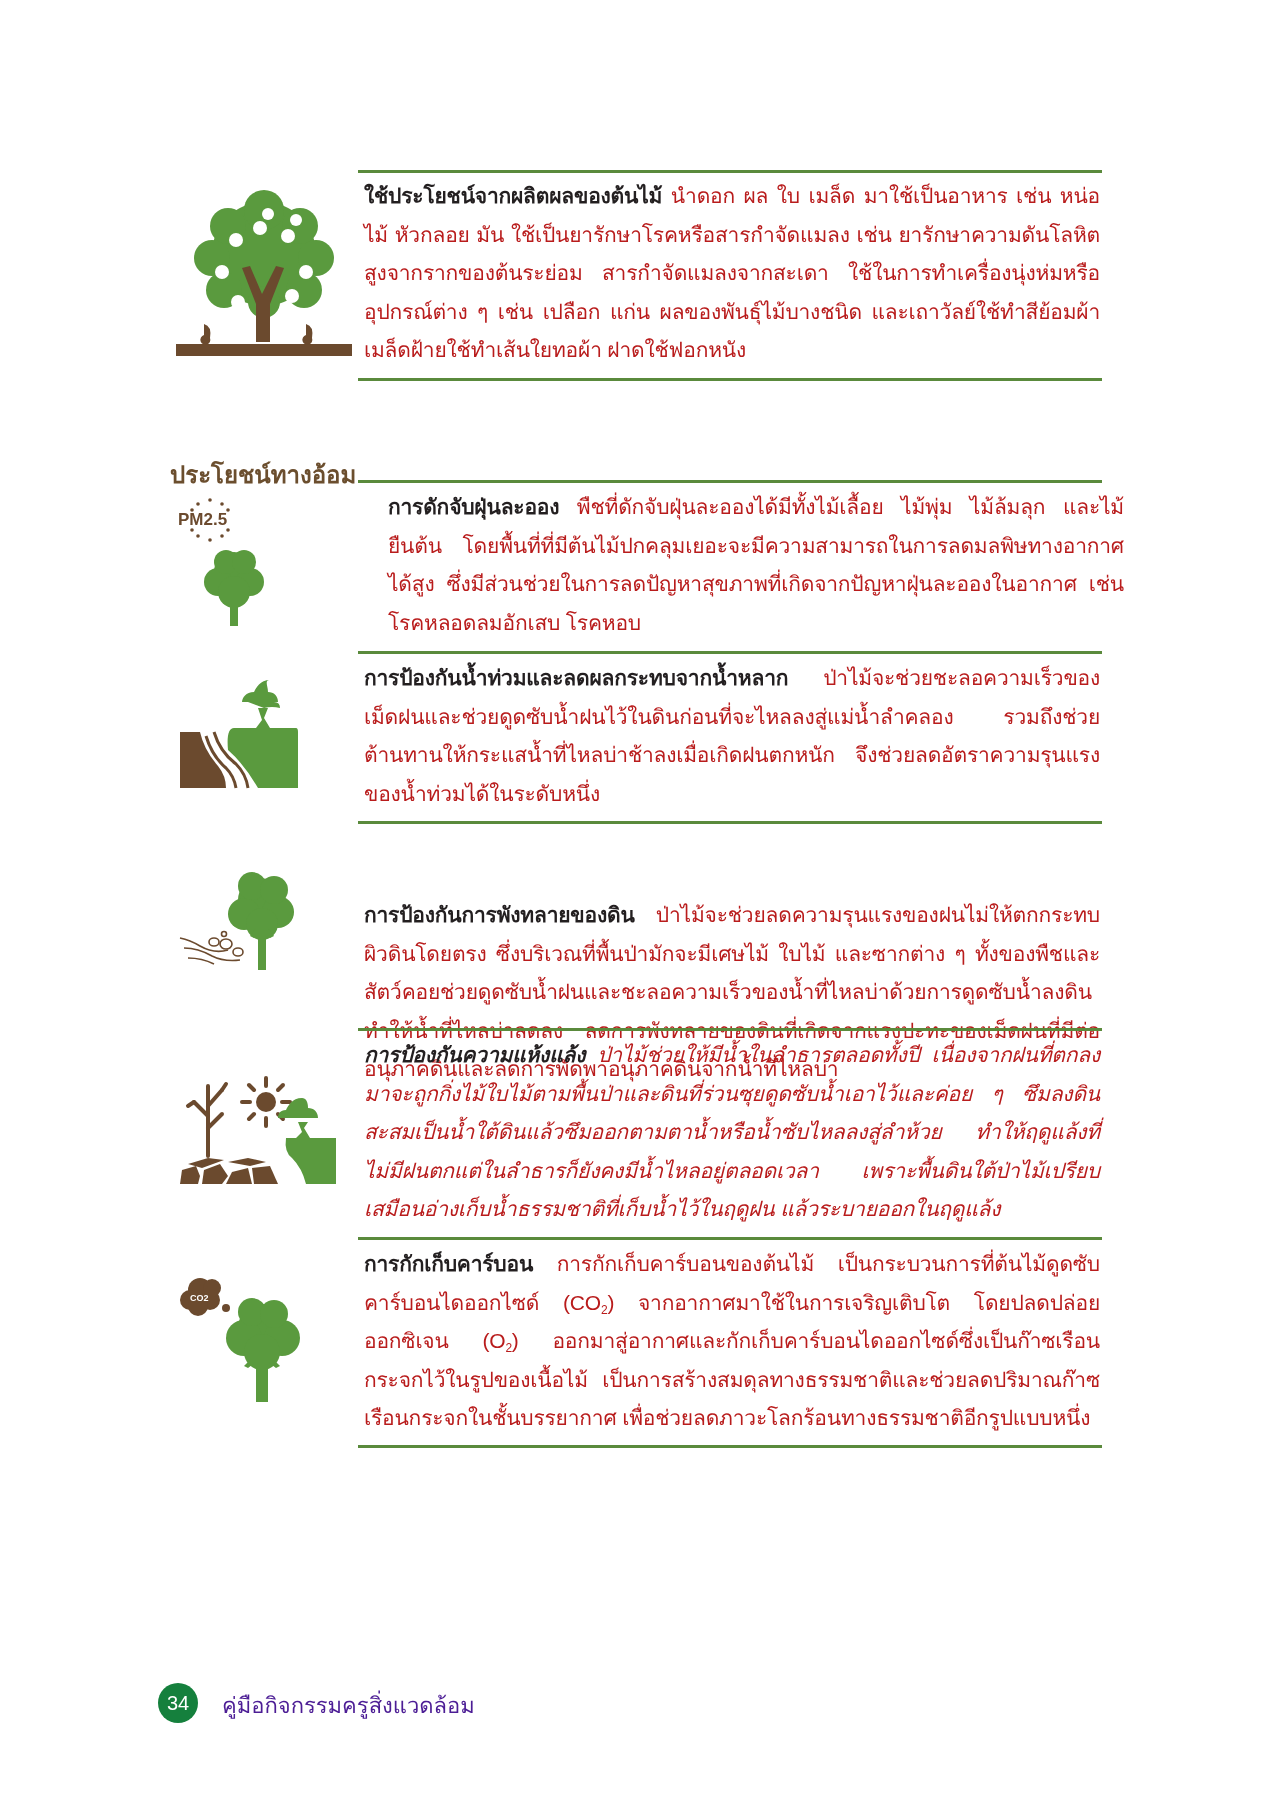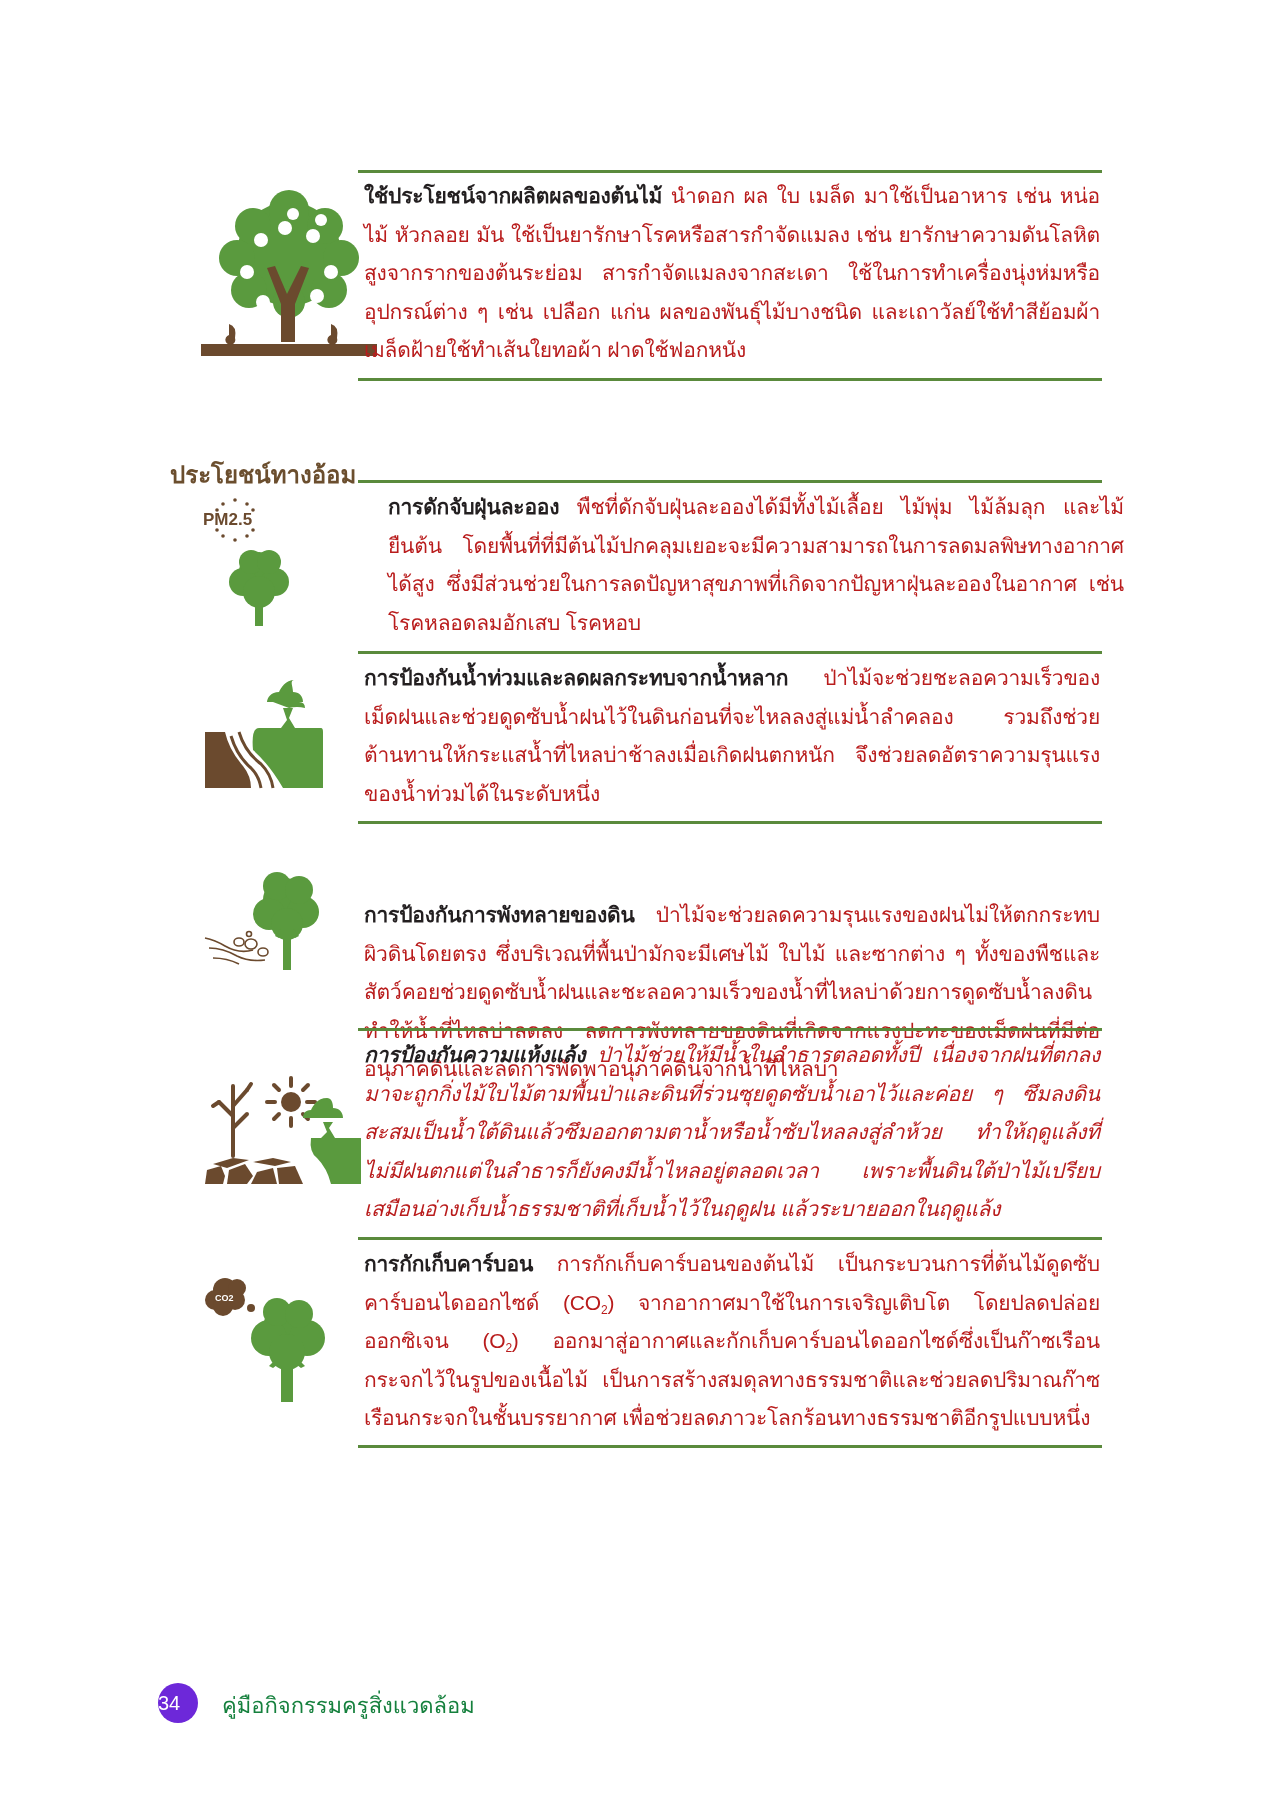--- a/index.html
+++ b/index.html
@@ -4,25 +4,25 @@
   <style>
     html, body { margin: 0; padding: 0; background: #ffffff; }
     body { width: 1273px; height: 1800px; position: relative; overflow: hidden;
            font-family: "Liberation Sans", "DejaVu Sans", sans-serif; color: #231f20; }
     .rule { position: absolute; left: 358px; width: 744px; height: 3px; background: #5a8a3c; }
     .entry { position: absolute; left: 364px; width: 736px; font-size: 21px; line-height: 38.5px;
              text-align: justify; text-align-last: left; letter-spacing: -0.2px; }
     .entry .lead { font-weight: bold; color: #231f20; }
     .entry .body { font-weight: normal; color: #b91c1c; }
     .entry sub { font-size: 12px; vertical-align: -4px; line-height: 0; }
-    .icon { position: absolute; margin-left: 25px; }
+    .icon { position: absolute; }
     .section-title { position: absolute; left: 170px; top: 433px; font-size: 24px; font-weight: bold; color: #6b4e2e; margin-top: 22px; }
     .footer-badge { position: absolute; left: 158px; top: 1683px; width: 40px; height: 40px; border-radius: 50%;
-                    background: #6d28d9; color: #ffffff; font-size: 20px; line-height: 40px; text-align: left; }
-    .footer-title { position: absolute; left: 222px; top: 1688px; font-size: 22px; color: #15803d; }
+                    background: #15803d; color: #ffffff; font-size: 20px; line-height: 40px; text-align: center; }
+    .footer-title { position: absolute; left: 222px; top: 1688px; font-size: 22px; color: #4c1d95; }
   </style>
 </head>
 <body>
 
 <div class="rule" style="top:170px;"></div>
 
 <div class="icon" style="left:176px; top:184px; width:176px; height:176px;">
   <svg width="176" height="176" viewBox="0 0 176 176">
     <g fill="#5a9a3e">
       <circle cx="88" cy="70" r="52"></circle>

